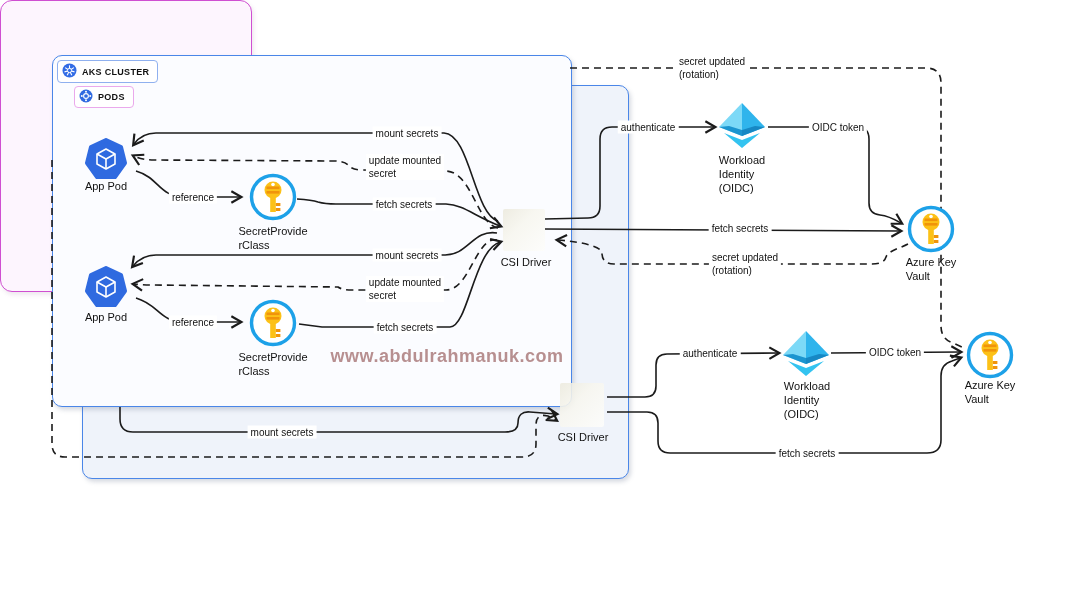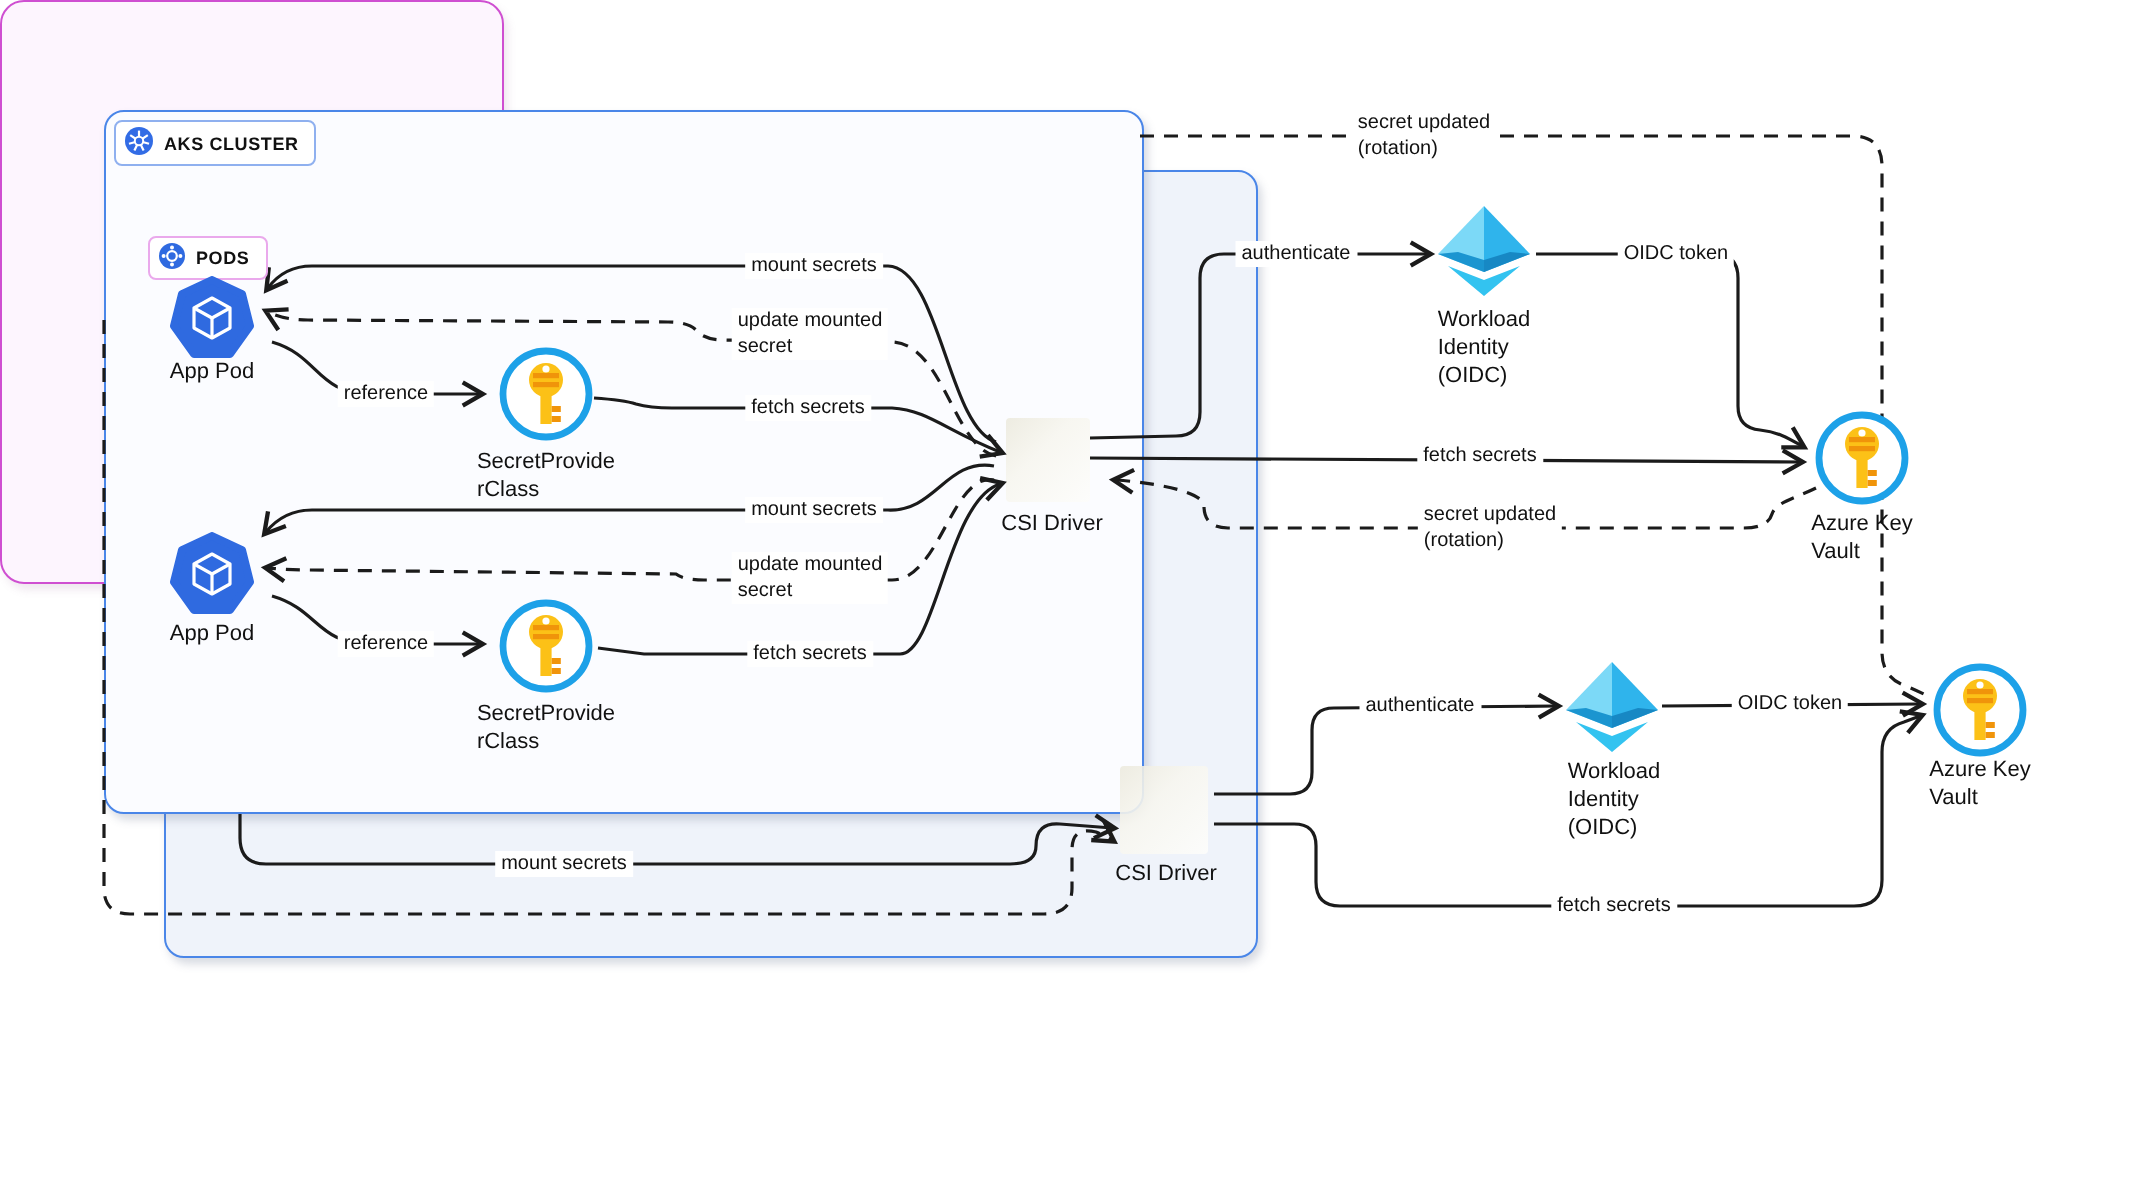--- a/index.html
+++ b/index.html
@@ -9,21 +9,21 @@
        box-shadow:2px 3px 4px rgba(100,110,140,0.25);}
   #box2{left:82px;top:85px;width:545px;height:392px;background:var(--box2_fill);z-index:1;}
   #box1{left:52px;top:55px;width:518px;height:350px;background:var(--box1_fill);z-index:1;}
   #podsbox{left:68px;top:97px;width:250px;height:290px;background:var(--pods_fill);
            border:1.5px solid var(--pods_border);border-radius:12px;z-index:1;
            box-shadow:2px 3px 4px rgba(150,100,150,0.15);}
   .badge{position:absolute;display:flex;align-items:center;gap:5px;background:#fff;
          border-radius:4px;padding:2px 8px 2px 4px;font-size:9px;font-weight:bold;
          letter-spacing:.3px;z-index:4;}
   #aksbadge{left:57px;top:60px;border:1px solid #8fb0ef;}
-  #podsbadge{left:74px;top:118px;border:1px solid #eaa9ec;}
+  #podsbadge{left:74px;top:86px;border:1px solid #eaa9ec;}
   .fadebox{position:absolute;background:linear-gradient(135deg,#eceade 0%,#f7f6ef 40%,#fdfdfb 100%);
            border-radius:2px;z-index:2;opacity:.9;}
   #csi1img{left:503px;top:209px;width:42px;height:42px;}
   #csi2img{left:560px;top:383px;width:44px;height:44px;}
   svg.wires{position:absolute;left:0;top:0;z-index:3;}
   .ln{stroke:var(--line);stroke-width:1.6;fill:none;}
   .dash{stroke-dasharray:7 5;}
   .lbl{position:absolute;transform:translate(-50%,-50%);font-size:10px;line-height:13px;
        background:#fff;padding:0 3px;white-space:nowrap;z-index:5;}
   .node-lbl{font-size:11px;line-height:14px;background:transparent;z-index:5;}
@@ -34,20 +34,21 @@
 </style>
 </head>
 <body>
 
 <div id="canvas">
 
   <div id="box2" class="box"></div>
   <div id="box1" class="box"></div>
   <div id="podsbox"></div>
 
+  <div id="watermark">www.abdulrahmanuk.com</div>
 
   <div id="csi1img" class="fadebox"></div>
   <div id="csi2img" class="fadebox"></div>
 
   <svg class="wires" width="1068" height="601">
     <defs>
       <marker id="arr" viewBox="0 0 10 10" refX="7" refY="5" markerWidth="9" markerHeight="9" orient="auto">
         <path d="M1,1 L8,5 L1,9" fill="none" stroke="#1b1b1b" stroke-width="1.5"></path>
       </marker>
     </defs>

